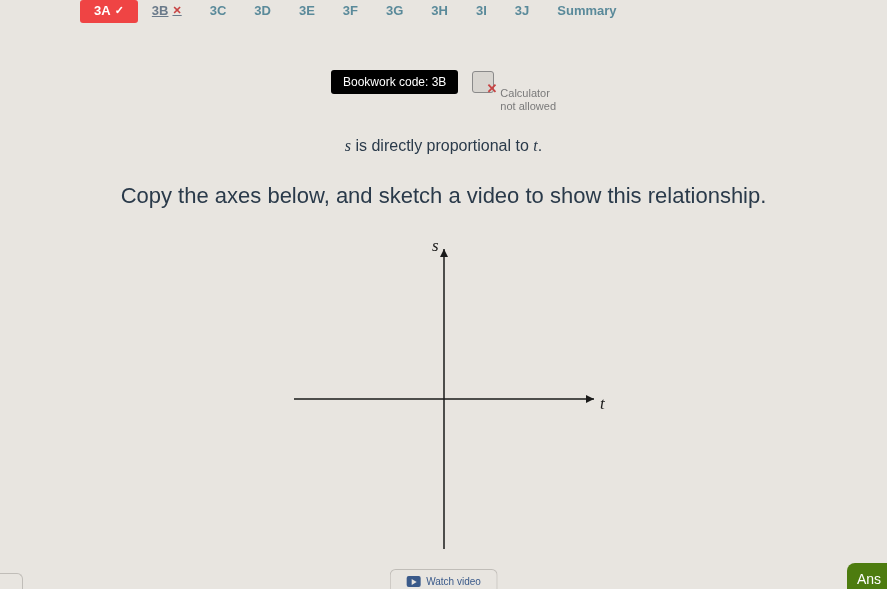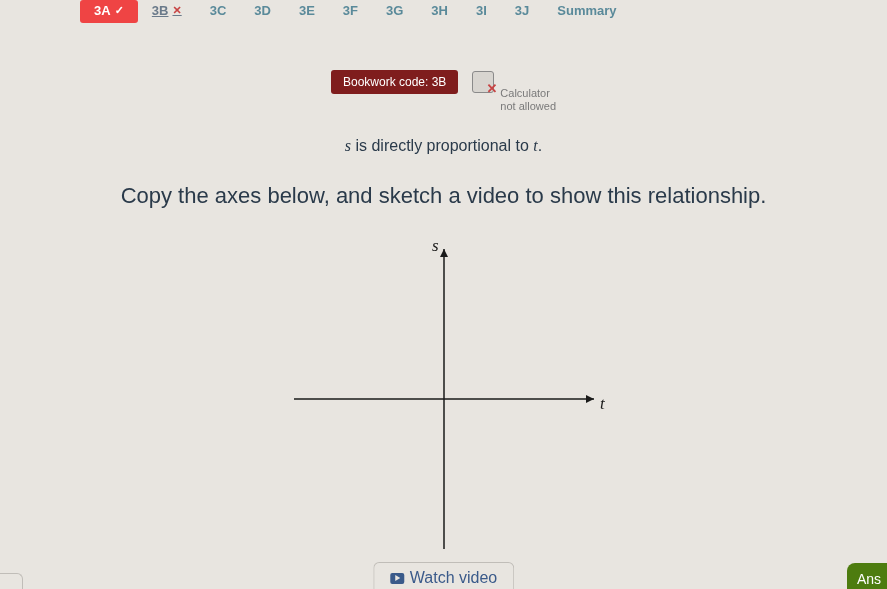--- a/index.html
+++ b/index.html
@@ -45,21 +45,21 @@
     .x-icon { color: #c74444; font-weight: bold; font-size: 11px; }
     
     .info-row {
       display: flex;
       justify-content: center;
       align-items: center;
       gap: 14px;
       margin-top: 28px;
     }
     .bookwork-badge {
-      background: #7f1d1d;
+      background: #000000;
       color: #fff;
       font-size: 12px;
       padding: 5px 12px;
       border-radius: 3px;
     }
     .calc-block {
       display: flex;
       align-items: center;
       gap: 6px;
     }
@@ -118,21 +118,21 @@
     
     .watch-video {
       position: absolute;
       bottom: 0;
       left: 50%;
       transform: translateX(-50%);
       border: 1px solid #c0bdb8;
       border-bottom: none;
       border-radius: 6px 6px 0 0;
       padding: 6px 16px 2px 16px;
-      font-size: 16px;
+      font-size: 10px;
       color: #3a5a8a;
       background: #e8e5e0;
       display: flex;
       align-items: center;
       gap: 6px;
       cursor: pointer;
     }
     .play-icon {
       width: 14px;
       height: 11px;

